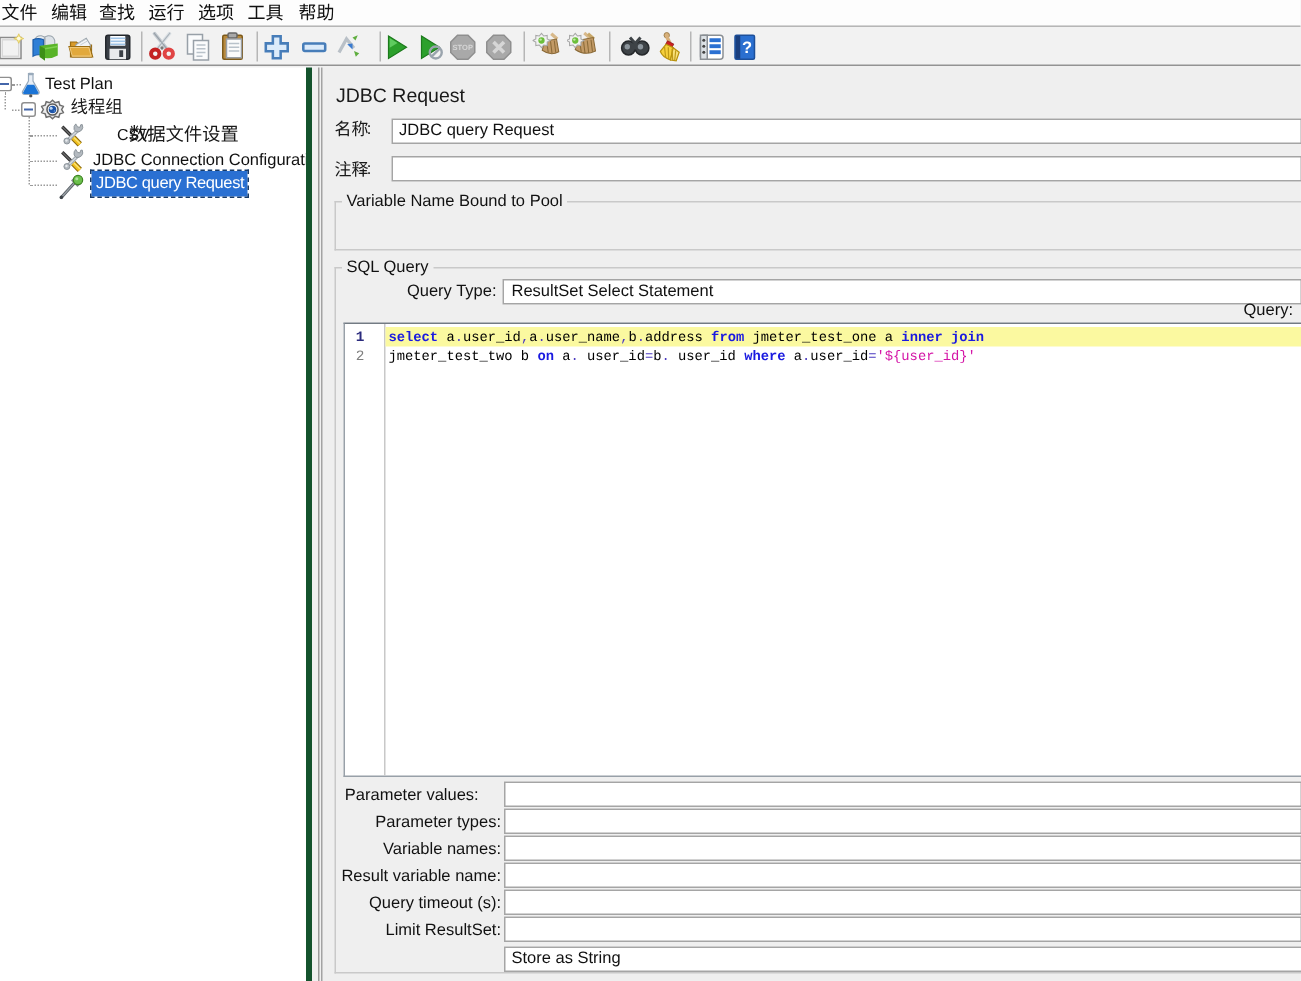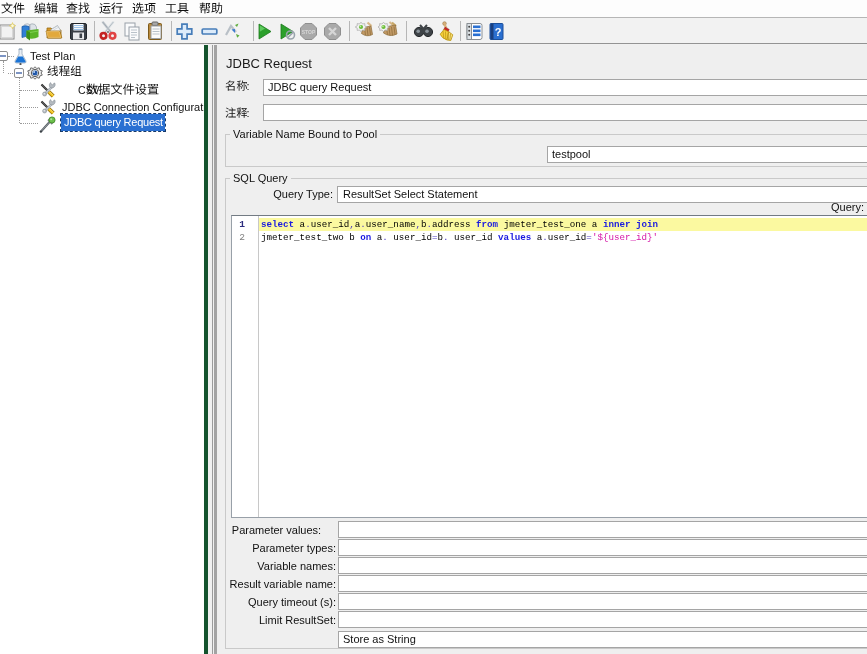--- a/index.html
+++ b/index.html
@@ -8,21 +8,21 @@
 
 #menubar { position:absolute; left:0; top:0; width:867px; height:17px; background:#fdfdfd; font-size:12px; color:#1a1a1a; white-space:nowrap; }
 
 #toolbar { position:absolute; left:0; top:17px; width:867px; height:27px; background:#f2f2f2; border-top:1px solid #b6b6b6; border-bottom:1px solid #939393; }
 .tsep { position:absolute; top:3px; width:1px; height:20px; background:#b6b6b6; }
 .ticon { position:absolute; top:2px; }
 
 #tree { position:absolute; left:0; top:45px; width:208px; height:609px; background:#fff; border-right:4px solid #14532d; overflow:hidden; }
 .trow { position:absolute; height:17px; font-size:11px; color:#111; line-height:17px; white-space:nowrap; }
 
-#rp { position:absolute; left:214px; top:45px; width:653px; height:609px; background:#efefef; border-left:3px solid #a3a3a3; }
+#rp { position:absolute; left:214px; top:45px; width:653px; height:609px; background:#efefef; border-left:1px solid #a3a3a3; }
 .lbl { position:absolute; font-size:11px; color:#111; white-space:nowrap; }
 .fld { position:absolute; background:#fff; border:1px solid #a5a5a5; font-size:11px; color:#111; padding:1px 0 0 4px; white-space:nowrap; overflow:hidden; }
 .grp { position:absolute; border:1px solid #c9c9c9; }
 .gtitle { position:absolute; font-size:11px; color:#111; background:#efefef; padding:0 3px; white-space:nowrap; }
 </style>
 <style>pre i { font-style:normal; color:#4b3ac0; }</style>
 </head>
 <body>
 <div id="menubar">
     <svg class="abs" style="left:1px;top:1.5px" width="25" height="16" viewBox="0 0 25 16">
@@ -318,34 +318,33 @@
     </svg>
 
 <div class="abs" style="left:9px;top:11px;font-size:13px;color:#1a1a1a;">JDBC Request</div>
 <div class="lbl" style="left:29.5px;top:34.5px;">:</div>
 <div class="fld" style="left:46px;top:33.5px;width:607px;height:17px;">JDBC query Request</div>
 <div class="lbl" style="left:29.5px;top:61.5px;">:</div>
 <div class="fld" style="left:46px;top:59px;width:607px;height:17px;"></div>
 
 <div class="grp" style="left:8px;top:89px;width:645px;height:33px;border-right:none;"></div>
 <div class="gtitle" style="left:13px;top:83px;">Variable Name Bound to Pool</div>
-<div class="fld" style="left:330px;top:100.5px;width:323px;height:17px;">testpool</div>
 
 <div class="grp" style="left:8px;top:132.5px;width:645px;height:471px;border-right:none;"></div>
 <div class="gtitle" style="left:13px;top:127px;">SQL Query</div>
 <div class="lbl" style="left:0px;top:143px;width:116px;text-align:right;">Query Type:</div>
 <div class="fld" style="left:120px;top:141px;width:533px;height:17px;padding-left:5px;">ResultSet Select Statement</div>
 <div class="lbl" style="left:500px;top:155.5px;width:147px;text-align:right;">Query:</div>
 
 <div class="abs" style="left:14px;top:170px;width:639px;height:303px;background:#fff;border:1px solid #98a0a8;border-top-color:#737b83;border-right:none;"></div>
 <div class="abs" style="left:41px;top:171px;width:1px;height:301px;background:#c8c8c8;"></div>
 <div class="abs" style="left:42px;top:173px;width:611px;height:13px;background:#fbf9a0;"></div>
 <div class="abs" style="left:10px;top:172.6px;width:18px;font-size:9.6px;font-family:'Liberation Mono',monospace;line-height:13.3px;text-align:right;"><b style="color:#2b2b7d">1</b><br><span style="color:#7e7e7e;">2</span></div>
 <pre class="abs" style="left:44px;top:172.6px;font-size:9.2px;font-family:'Liberation Mono',monospace;line-height:13.3px;color:#000;"><b style="color:#1a1ae0">select</b> a<i>.</i>user_id<i>,</i>a<i>.</i>user_name<i>,</i>b<i>.</i>address <b style="color:#1a1ae0">from</b> jmeter_test_one a <b style="color:#1a1ae0">inner join</b>
-jmeter_test_two b <b style="color:#1a1ae0">on</b> a<i>.</i> user_id<i>=</i>b<i>.</i> user_id <b style="color:#1a1ae0">values</b> a<i>.</i>user_id<i>=</i><span style="color:#d414a6">'${user_id}'</span></pre>
+jmeter_test_two b <b style="color:#1a1ae0">on</b> a<i>.</i> user_id<i>=</i>b<i>.</i> user_id <b style="color:#1a1ae0">where</b> a<i>.</i>user_id<i>=</i><span style="color:#d414a6">'${user_id}'</span></pre>
 
 <div class="lbl" style="left:0px;top:479px;width:119px;text-align:center;">Parameter values:</div>
 <div class="fld" style="left:121px;top:476px;width:532px;height:17px;"></div>
 <div class="lbl" style="left:0px;top:497px;width:119px;text-align:right;">Parameter types:</div>
 <div class="fld" style="left:121px;top:494px;width:532px;height:17px;"></div>
 <div class="lbl" style="left:0px;top:515px;width:119px;text-align:right;">Variable names:</div>
 <div class="fld" style="left:121px;top:512px;width:532px;height:17px;"></div>
 <div class="lbl" style="left:0px;top:533px;width:119px;text-align:right;">Result variable name:</div>
 <div class="fld" style="left:121px;top:530px;width:532px;height:17px;"></div>
 <div class="lbl" style="left:0px;top:551px;width:119px;text-align:right;">Query timeout (s):</div>

